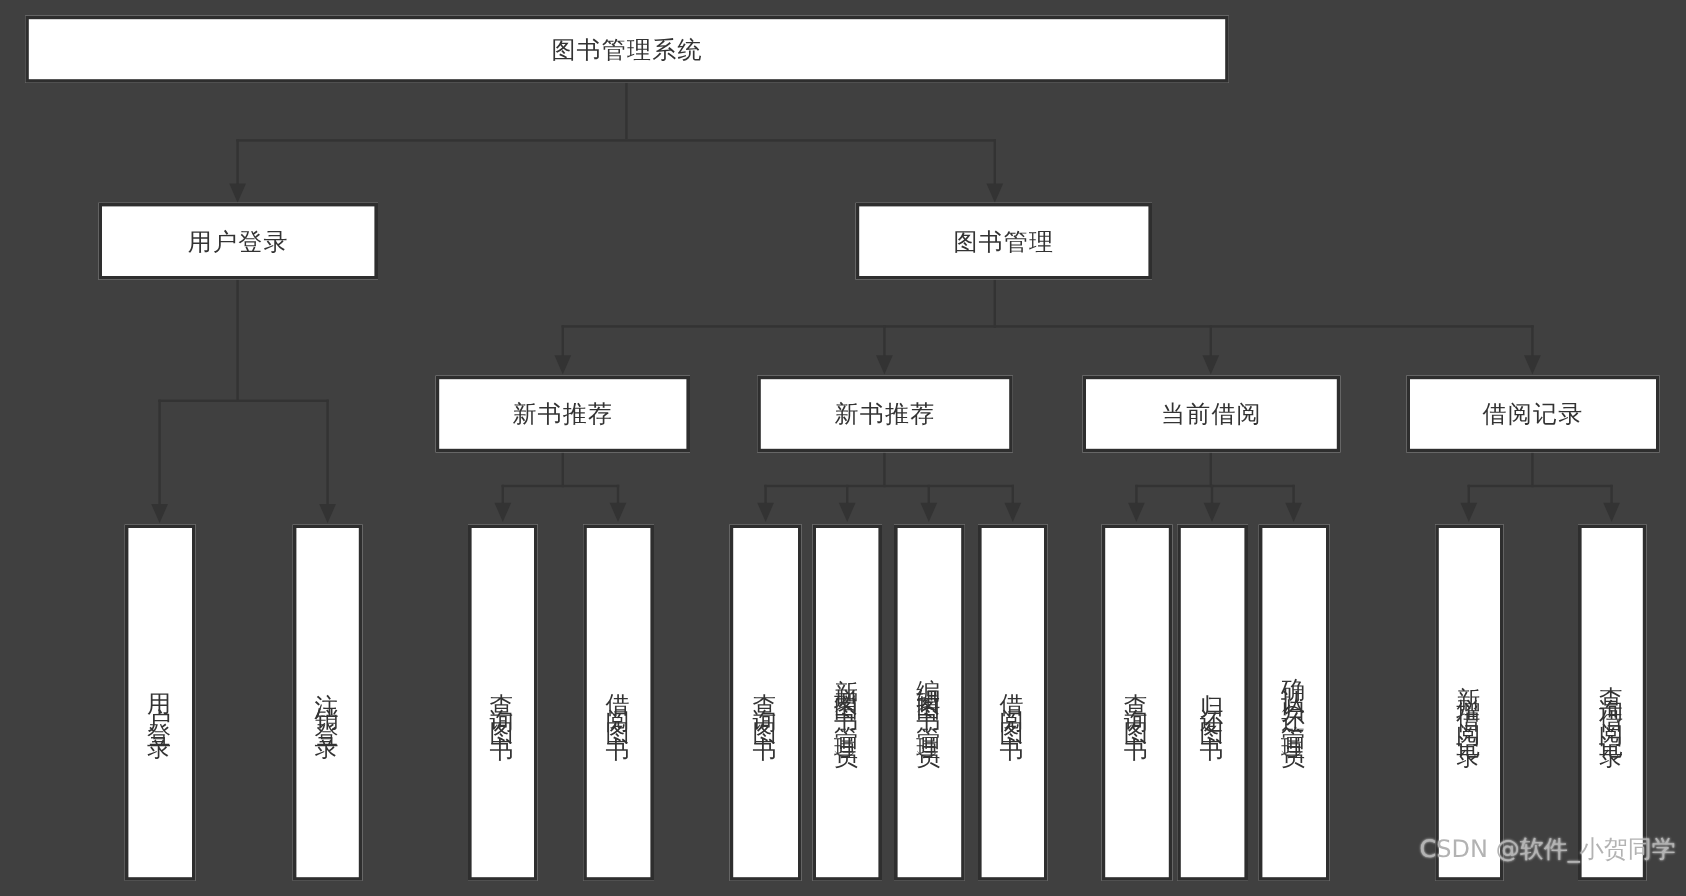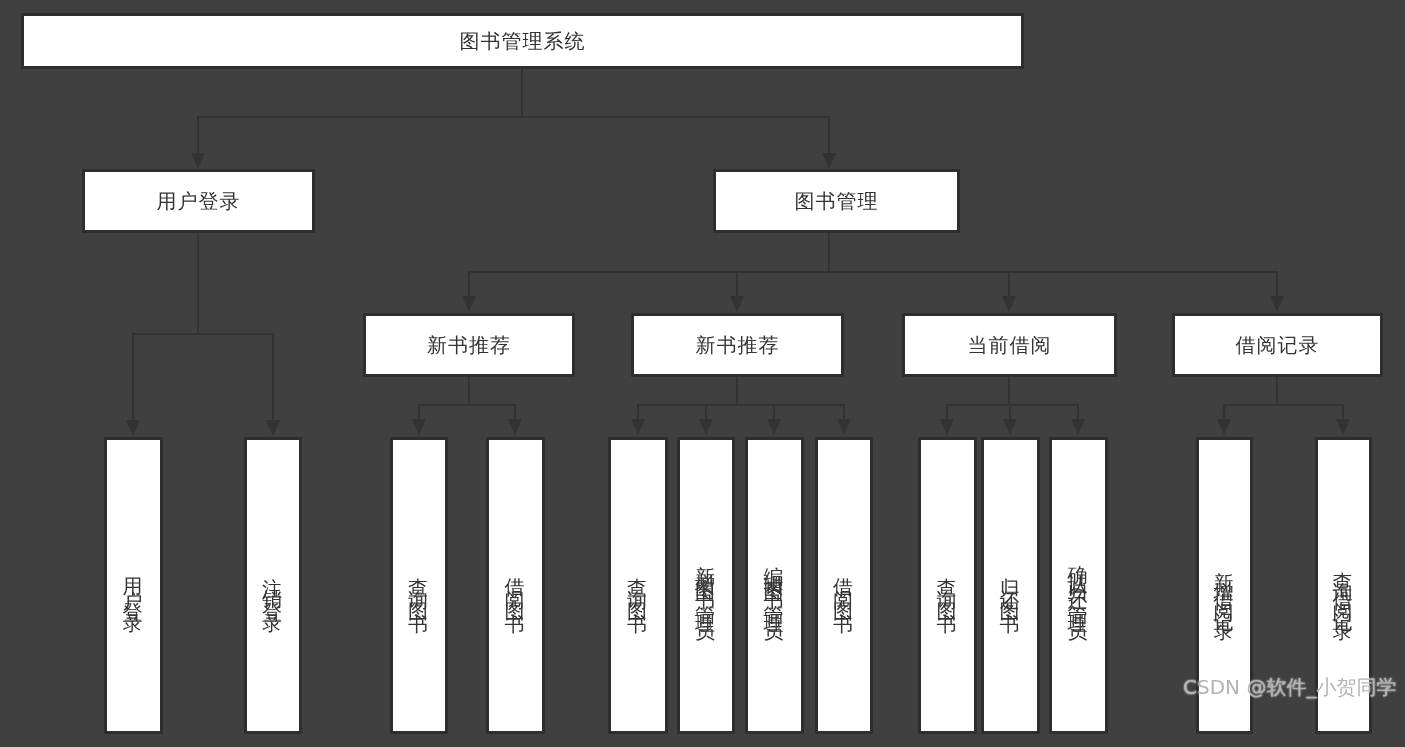--- a/index.html
+++ b/index.html
@@ -19,21 +19,21 @@
   .v4{letter-spacing:12px;}
   .v6{letter-spacing:10px;}
   .v9{letter-spacing:8px;}
   .ln{position:absolute;background:#333333;display:block;}
   .ar{
     position:absolute;display:block;width:0;height:0;
     border-left:7px solid transparent;border-right:7px solid transparent;
     border-top:16px solid #333333;
   }
   .watermark{
-    position:absolute;left:1183px;top:674px;font-size:20px;color:#b3b3b3;
+    position:absolute;left:1183px;top:694px;font-size:20px;color:#b3b3b3;
     white-space:nowrap;text-shadow:0 0 2px #ffffff;
   }
 </style>
 </head>
 <body>
 
 <div class="stage">
 
   <i class="ln" style="left:521px;top:67px;width:2px;height:49px"></i>
   <i class="ln" style="left:197px;top:116px;width:633px;height:2px"></i>

